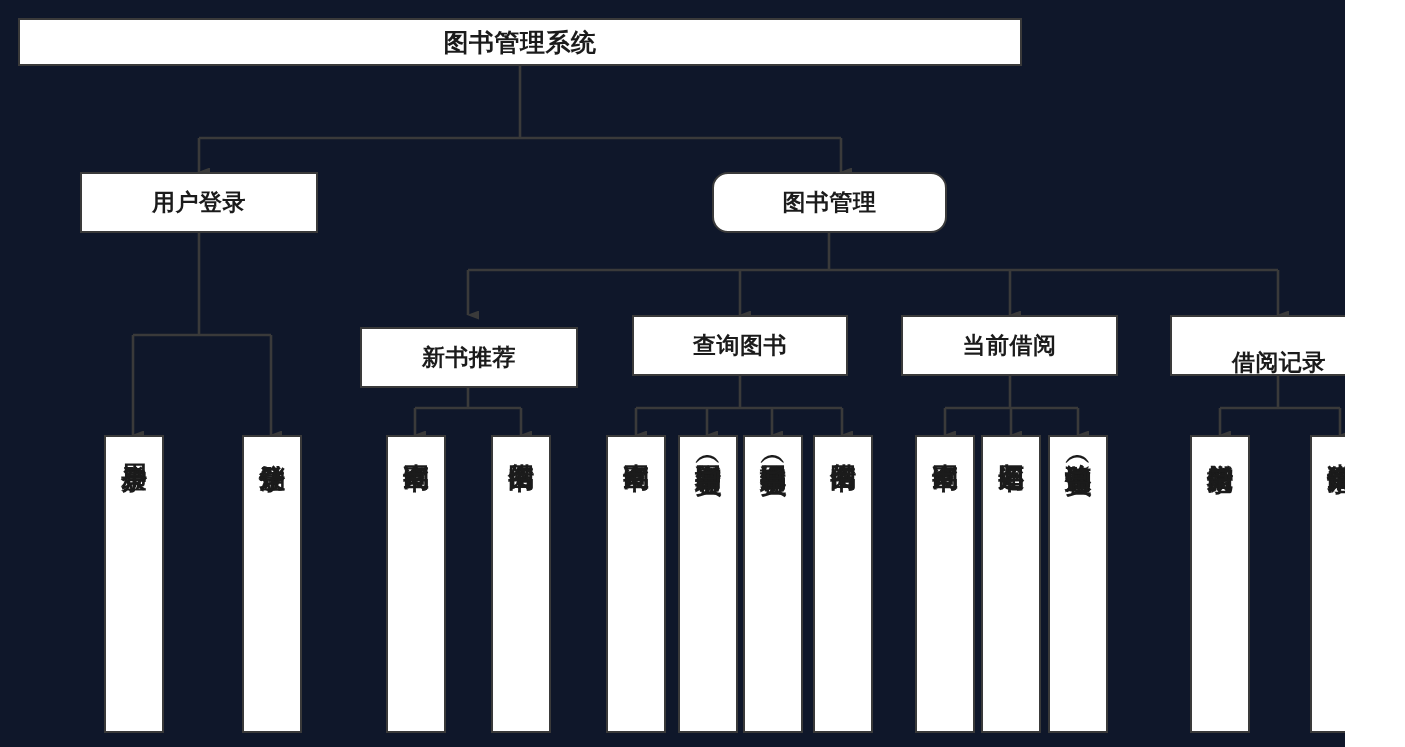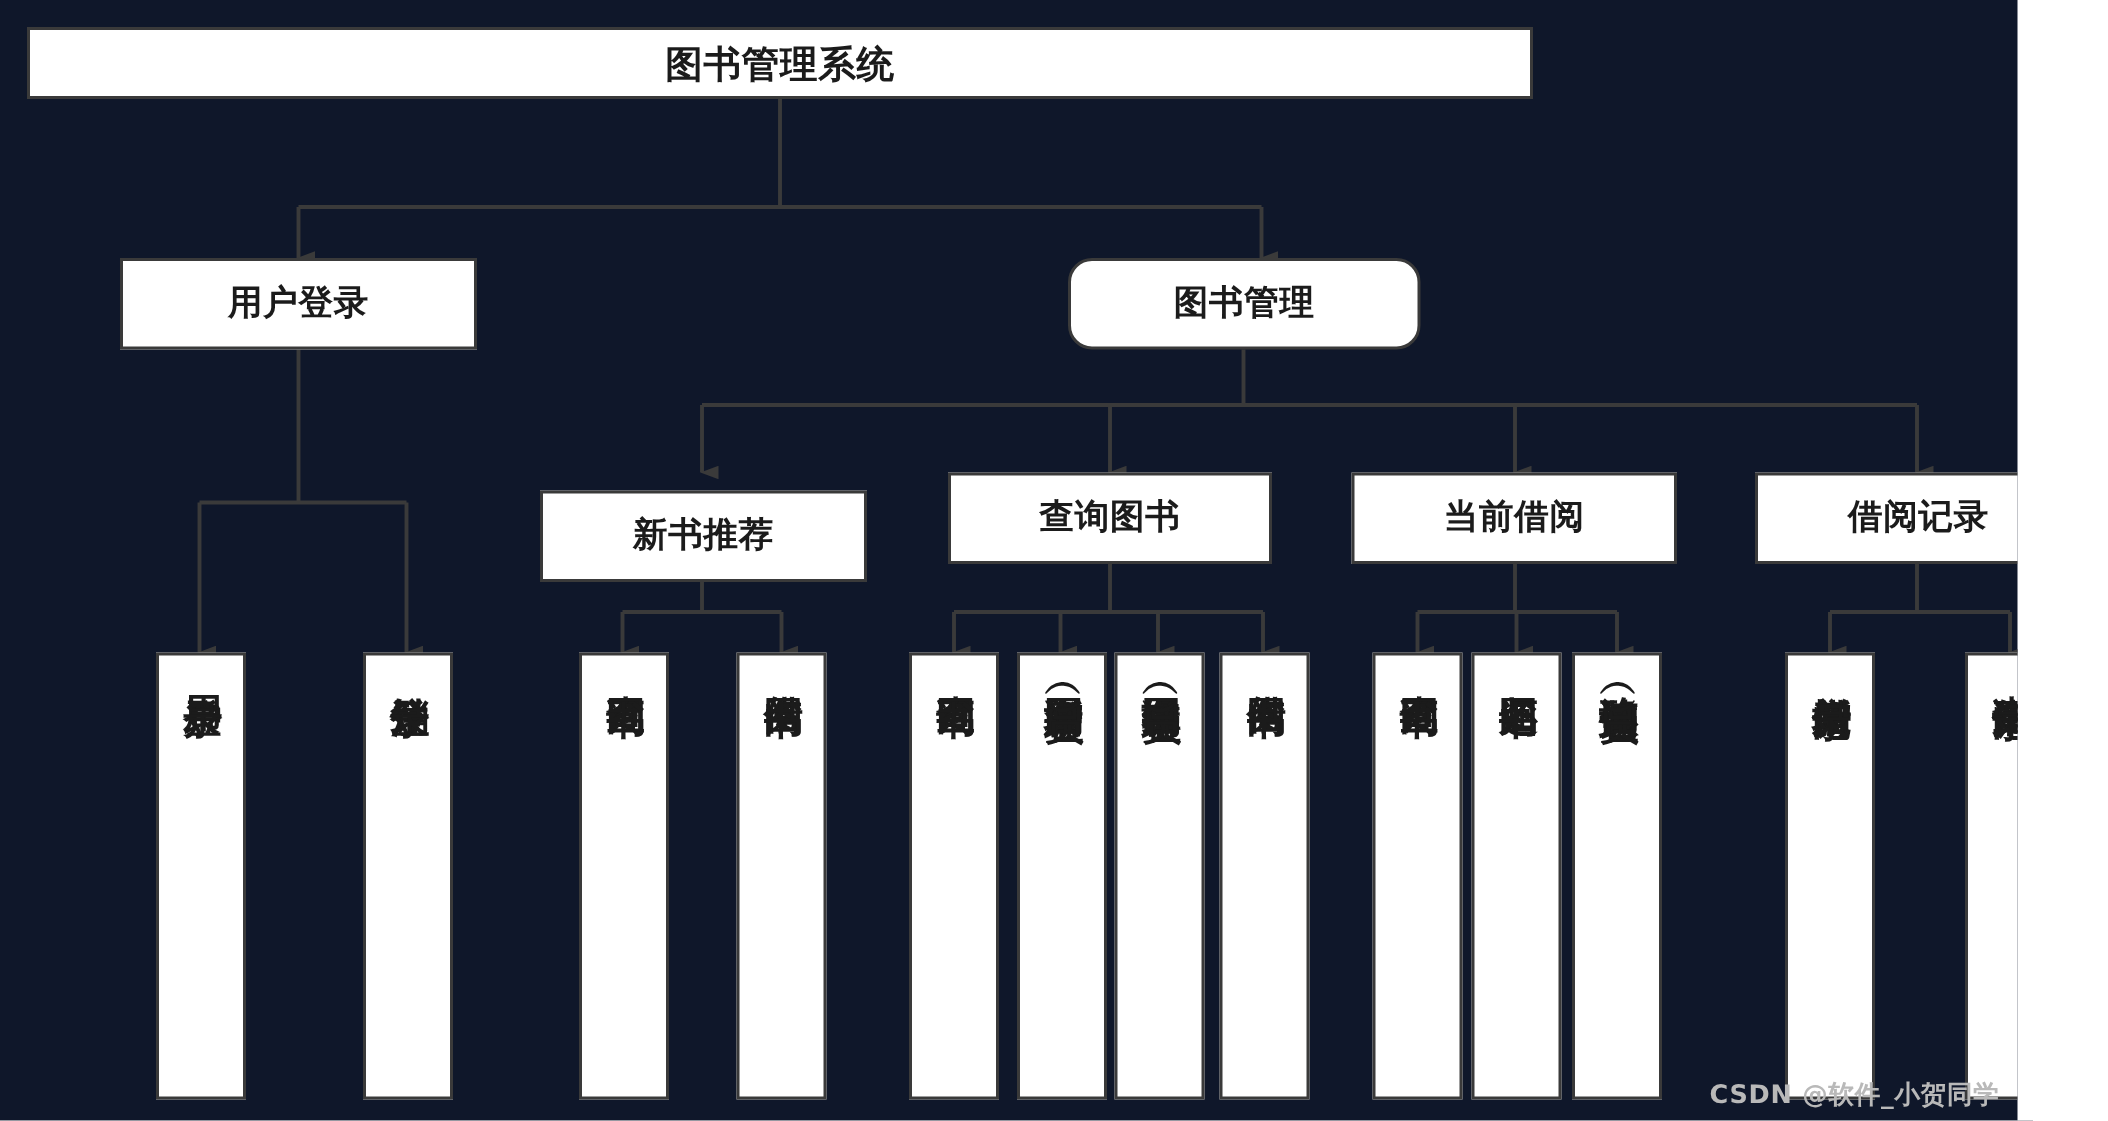--- a/index.html
+++ b/index.html
@@ -143,21 +143,21 @@
 
   <div class="node horizontal" style="left:360px; top:315px; width:218px; height:61px;margin-top:12px;">
     <span class="label">新书推荐</span>
   </div>
   <div class="node horizontal" style="left:632px; top:315px; width:216px; height:61px;">
     <span class="label">查询图书</span>
   </div>
   <div class="node horizontal" style="left:901px; top:315px; width:217px; height:61px;">
     <span class="label">当前借阅</span>
   </div>
-  <div class="node horizontal" style="left:1170px; top:315px; width:218px; height:61px;">
+  <div class="node horizontal" style="left:1170px; top:315px; width:218px; height:61px;align-items:flex-end;">
     <span class="label">借阅记录</span>
   </div>
 
   <div class="node vertical short" style="left:104px; top:435px; width:60px; height:298px;">
     <span class="label">用户登录</span>
   </div>
   <div class="node vertical short" style="left:242px; top:435px; width:60px; height:298px;">
     <span class="label">注销登录</span>
   </div>
 
@@ -191,15 +191,14 @@
     <span class="label">确认归还（管理员）</span>
   </div>
 
   <div class="node vertical" style="left:1190px; top:435px; width:60px; height:298px;">
     <span class="label">新增借阅记录</span>
   </div>
   <div class="node vertical" style="left:1310px; top:435px; width:60px; height:298px;">
     <span class="label">查询借阅记录</span>
   </div>
 
-  <div class="watermark">CSDN @软件_小贺同学</div>
 
 </div>
 
 </body></html>

